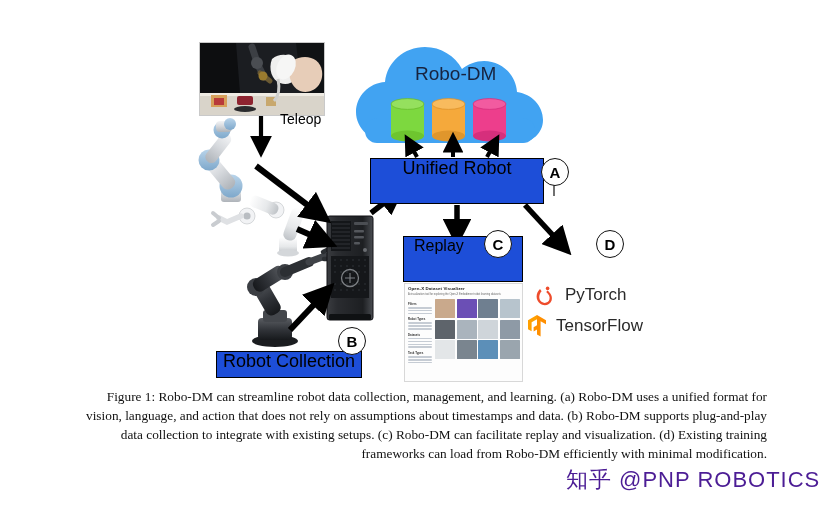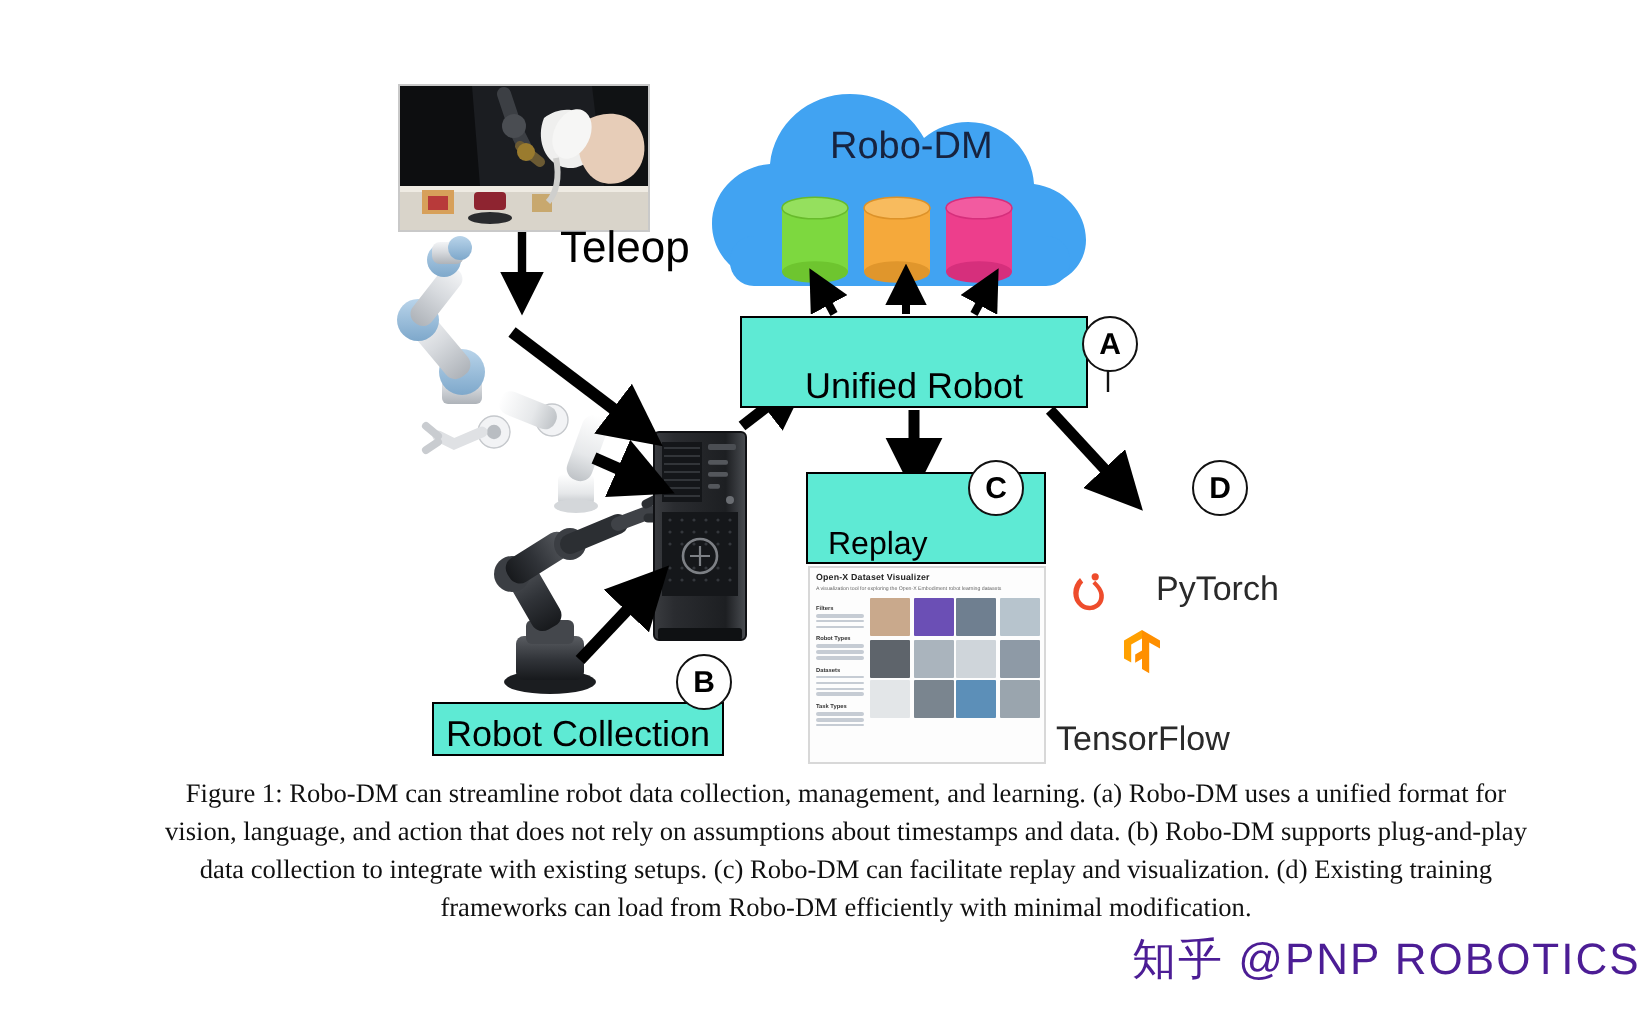--- a/index.html
+++ b/index.html
@@ -24,25 +24,25 @@
     position: absolute;
     left: 0; top: 0;
     width: 819px;
     height: 510px;
   }
   
   .label-box {
     position: absolute;
     box-sizing: border-box;
     border: 1.6px solid #000;
-    background: #5eead4;
+    background: #1d4ed8;
     font-family: "Liberation Sans", sans-serif;
     color: #000;
     display: flex;
-    align-items: flex-end;
+    align-items: flex-start;
     justify-content: center;
     text-align: center;
     line-height: 1.08;
     z-index: 6;
   }
   #box-urdf {
     left: 357px; top: 158px; width: 174px; height: 46px;
     font-size: 18px;
   }
   #box-replay {
@@ -56,21 +56,21 @@
     font-size: 18px;
   }
   #box-datacoll {
     left: 203px; top: 351px; width: 146px; height: 27px;
     font-size: 18px;
   }
   .teleop-label {
     position: absolute;
     left: 267px; top: 111px;
     font-family: "Liberation Sans", sans-serif;
-    font-size: 22px;
+    font-size: 14px;
     color: #000;
     z-index: 6;
   }
   
   .badge {
     position: absolute;
     width: 26px; height: 26px;
     border-radius: 50%;
     border: 1.5px solid #111;
     background: #ffffff;
@@ -94,25 +94,25 @@
     font-family: "Liberation Sans", sans-serif;
     font-size: 19px;
     color: #17233f;
     z-index: 5;
   }
   
   .fw-row {
     position: absolute;
     display: flex;
     align-items: center;
-    gap: 23px;
+    gap: 10px;
     z-index: 6;
   }
   #fw-pytorch { left: 520px; top: 283px; }
-  #fw-tensorflow { left: 515px; top: 315px; flex-direction: column; }
+  #fw-tensorflow { left: 515px; top: 315px; }
   .fw-name {
     font-family: "Liberation Sans", sans-serif;
     font-size: 17px;
     color: #2a2a2a;
   }
   
   .photo {
     position: absolute;
     overflow: hidden;
     z-index: 4;
@@ -177,21 +177,21 @@
   }
   
   #caption {
     position: absolute;
     left: 66px; top: 388px;
     width: 688px;
     font-family: "Liberation Serif", serif;
     font-size: 13.3px;
     line-height: 1.42;
     color: #111;
-    text-align: center;
+    text-align: right;
     z-index: 7;
   }
   
   #watermark {
     position: absolute;
     left: 553px; top: 465px;
     font-family: "Liberation Sans", sans-serif;
     font-size: 22px;
     letter-spacing: 1px;
     color: #4c1d95;

